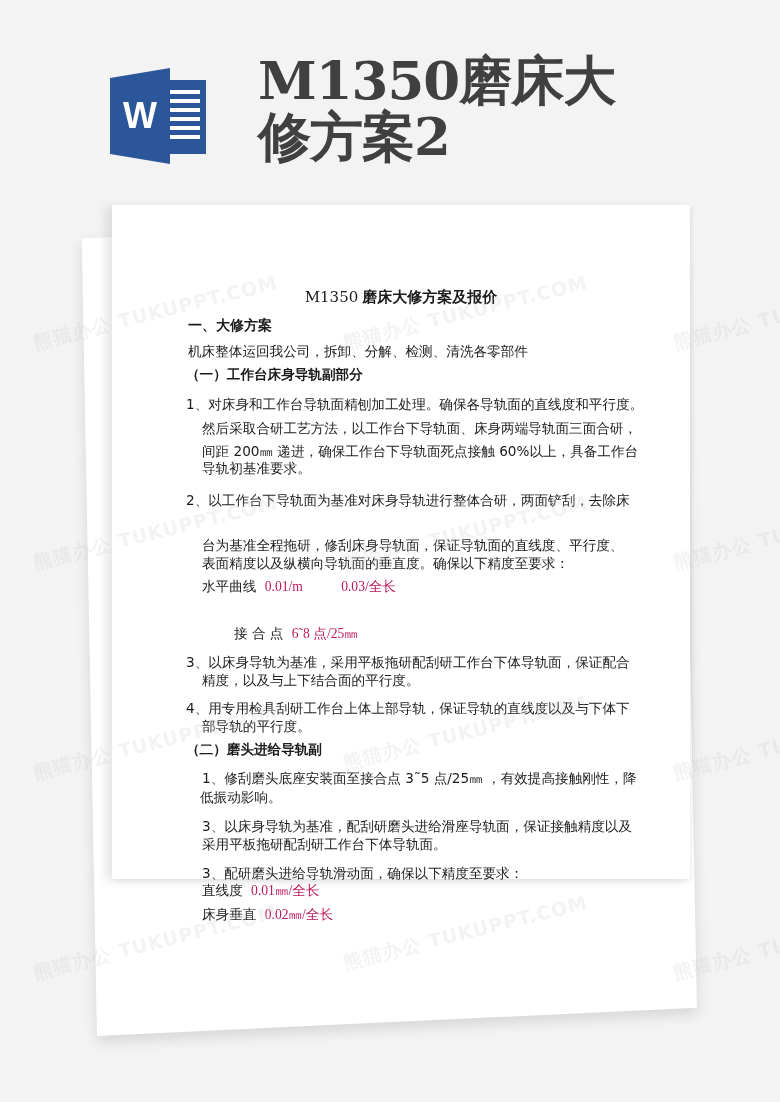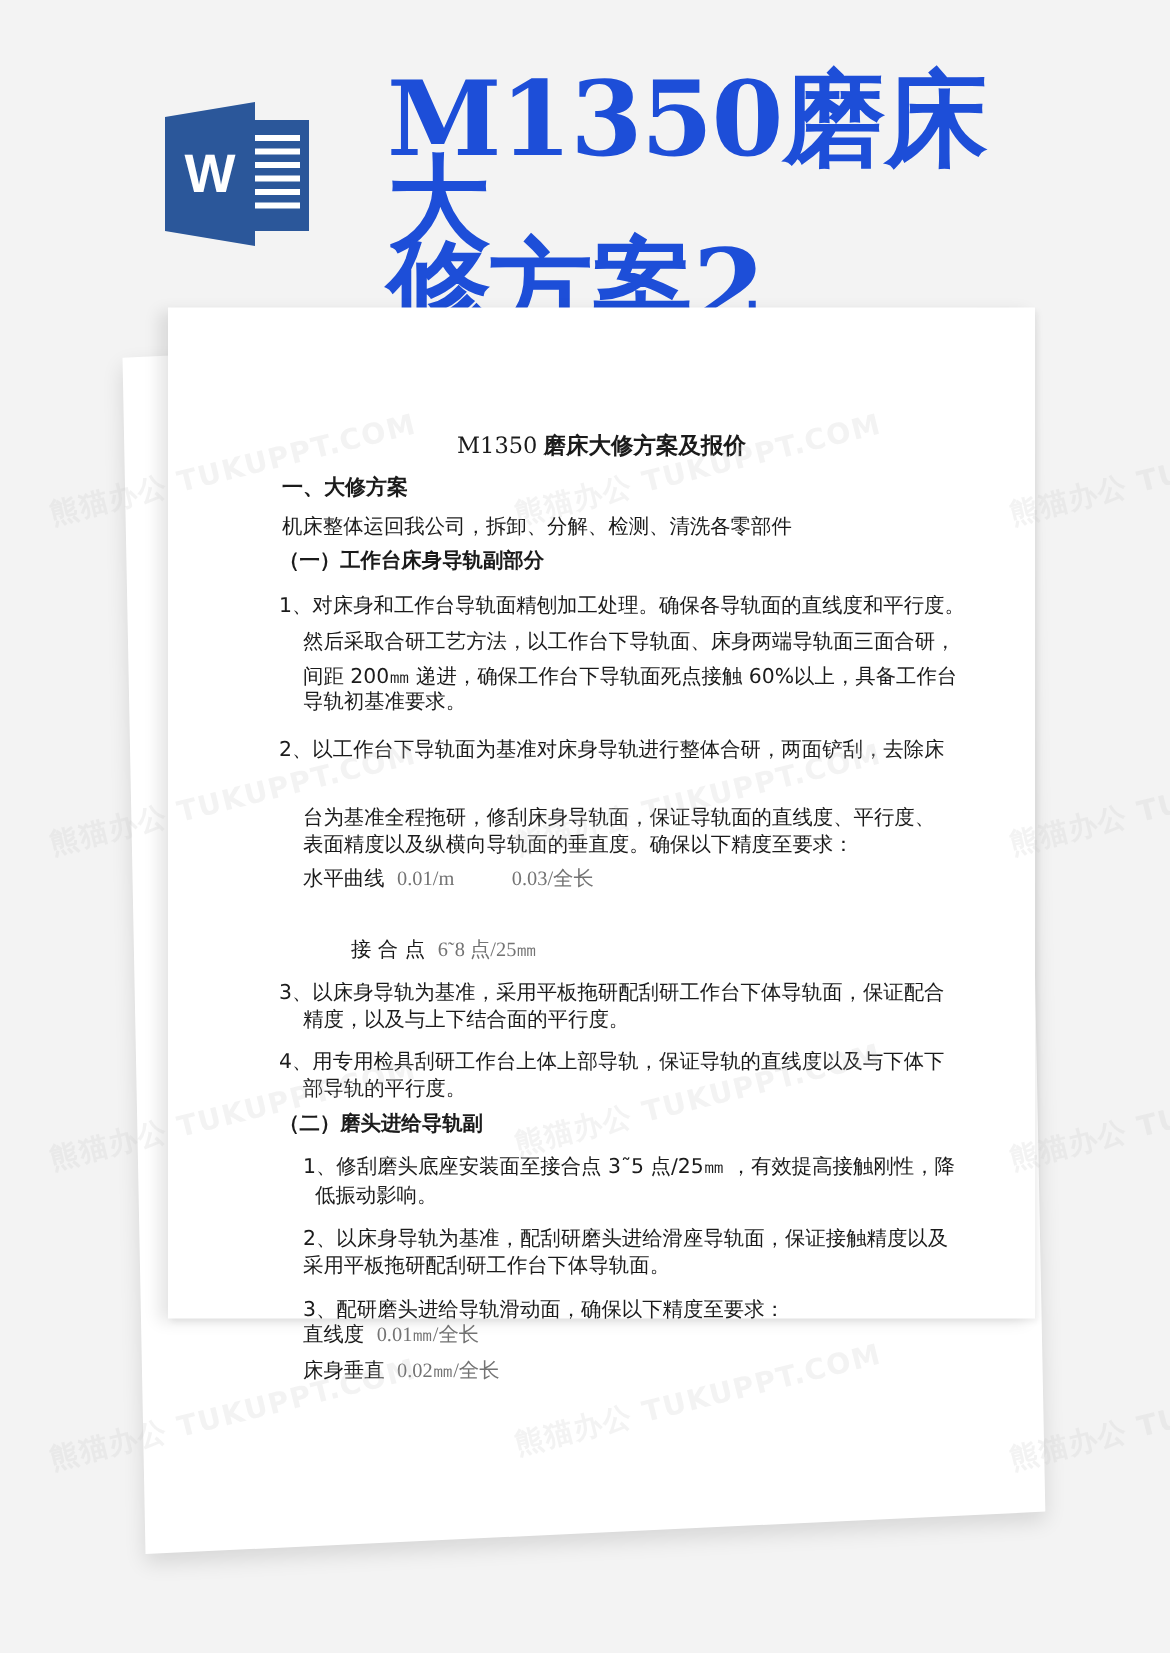--- a/index.html
+++ b/index.html
@@ -8,42 +8,42 @@
     background: #f3f3f3;
     position: relative;
     font-family: "DejaVu Sans", "Liberation Sans", sans-serif;
     color: #1a1a1a;
   }
   
   .word-icon { position: absolute; left: 108px; top: 68px; width: 102px; height: 96px; }
   .doc-title {
     position: absolute; left: 258px; top: 52px; width: 420px;
     font-family: "DejaVu Serif", "Liberation Serif", serif;
-    font-weight: bold; font-size: 69px; line-height: 56px;
-    color: #1d4ed8; letter-spacing: -1px;
+    font-weight: bold; font-size: 53px; line-height: 56px;
+    color: #404040; letter-spacing: -1px;
   }
   
   .back-page {
     position: absolute; left: 97px; top: 238px; width: 600px; height: 798px;
     background: #fff;
     transform: skewY(-1.6deg) rotate(-1.1deg);
     transform-origin: left bottom;
     box-shadow: 0 6px 14px rgba(0,0,0,0.12);
   }
   .front-page {
     position: absolute; left: 112px; top: 205px; width: 578px; height: 674px;
     background: #fff;
     box-shadow: -6px 2px 10px rgba(0,0,0,0.10), 2px 2px 4px rgba(0,0,0,0.06);
   }
   .page-content { position: absolute; left: 0; top: 0; width: 100%; height: 100%; }
   .line { position: absolute; white-space: nowrap; font-size: 13.6px; line-height: 18px; color: #1b1b1b; }
   .doc-heading { left: 0; width: 100%; text-align: center; top: 83px; font-size: 15px; font-weight: bold; }
   .doc-heading .latin { font-family: "DejaVu Serif", "Liberation Serif", serif; font-weight: normal; margin-right: 4px; }
   .sec { font-weight: bold; font-size: 14px; }
-  .serif { font-family: "Liberation Serif", "DejaVu Serif", serif; color: #737373; }
+  .serif { font-family: "Liberation Serif", "DejaVu Serif", serif; color: #be185d; }
   .watermark {
     position: absolute; font-size: 19px; font-weight: bold; color: rgba(200,200,200,0.22);
     transform: rotate(-14deg); white-space: nowrap; pointer-events: none; letter-spacing: 1px;
   }
 </style>
 </head>
 <body>
 
 <div class="word-icon">
   <svg width="102" height="96" viewBox="0 0 102 96">
@@ -97,23 +97,23 @@
 
     <div class="line" style="left:74px; top:448px;">3、以床身导轨为基准，采用平板拖研配刮研工作台下体导轨面，保证配合</div>
     <div class="line" style="left:90px; top:466px;">精度，以及与上下结合面的平行度。</div>
 
     <div class="line" style="left:74px; top:494px;">4、用专用检具刮研工作台上体上部导轨，保证导轨的直线度以及与下体下</div>
     <div class="line" style="left:90px; top:512px;">部导轨的平行度。</div>
 
     <div class="line sec" style="left:74px; top:535px; font-size:13.6px;">（二）磨头进给导轨副</div>
 
     <div class="line" style="left:90px; top:564px;">1、修刮磨头底座安装面至接合点 3˜5 点/25㎜ ，有效提高接触刚性，降</div>
-    <div class="line" style="left:98px; top:583px;">低振动影响。</div>
+    <div class="line" style="left:88px; top:583px;">低振动影响。</div>
 
-    <div class="line" style="left:90px; top:612px;">2、以床身导轨为基准，配刮研磨头进给滑座导轨面，保证接触精度以及</div>
+    <div class="line" style="left:90px; top:612px;">3、以床身导轨为基准，配刮研磨头进给滑座导轨面，保证接触精度以及</div>
     <div class="line" style="left:90px; top:630px;">采用平板拖研配刮研工作台下体导轨面。</div>
 
     <div class="line" style="left:90px; top:659px;">3、配研磨头进给导轨滑动面，确保以下精度至要求：</div>
     <div class="line" style="left:90px; top:676px;">
       <span>直线度</span>
       <span class="serif" style="margin-left:4px;">0.01㎜/全长</span>
     </div>
     <div class="line" style="left:90px; top:700px;">
       <span>床身垂直</span>
       <span class="serif" style="margin-left:4px;">0.02㎜/全长</span>

